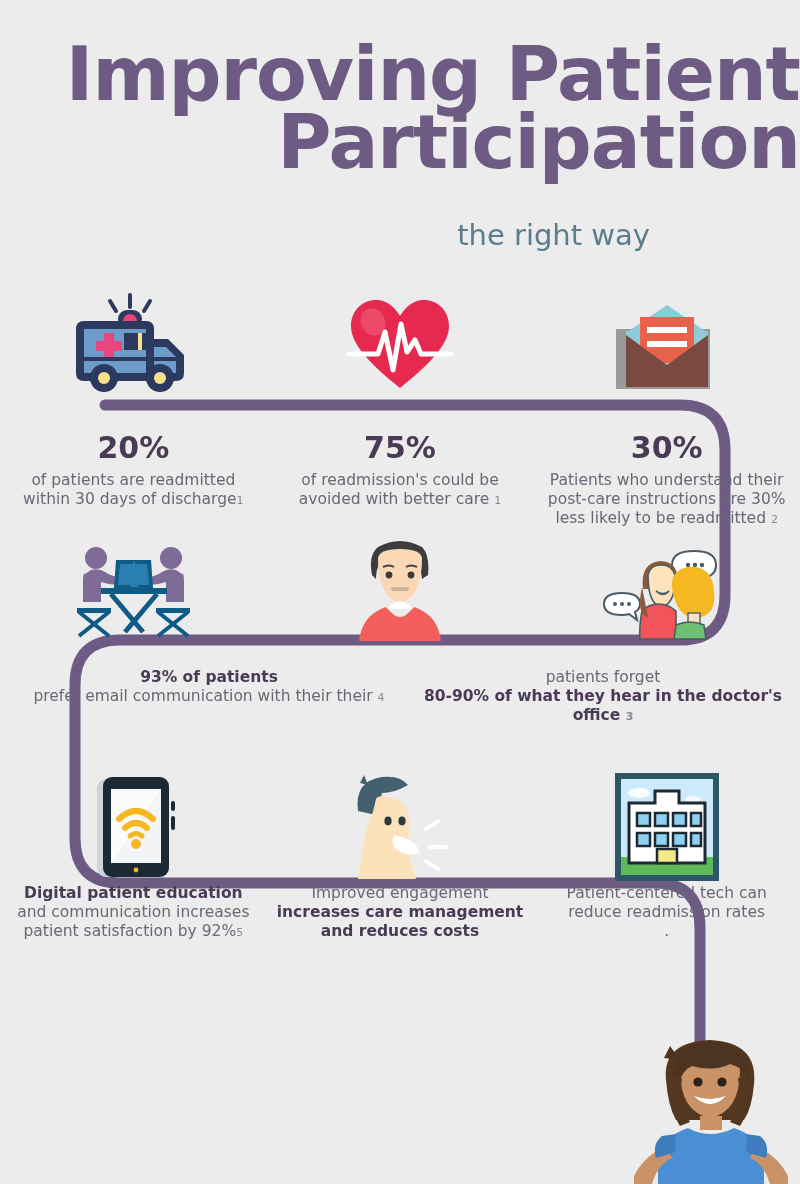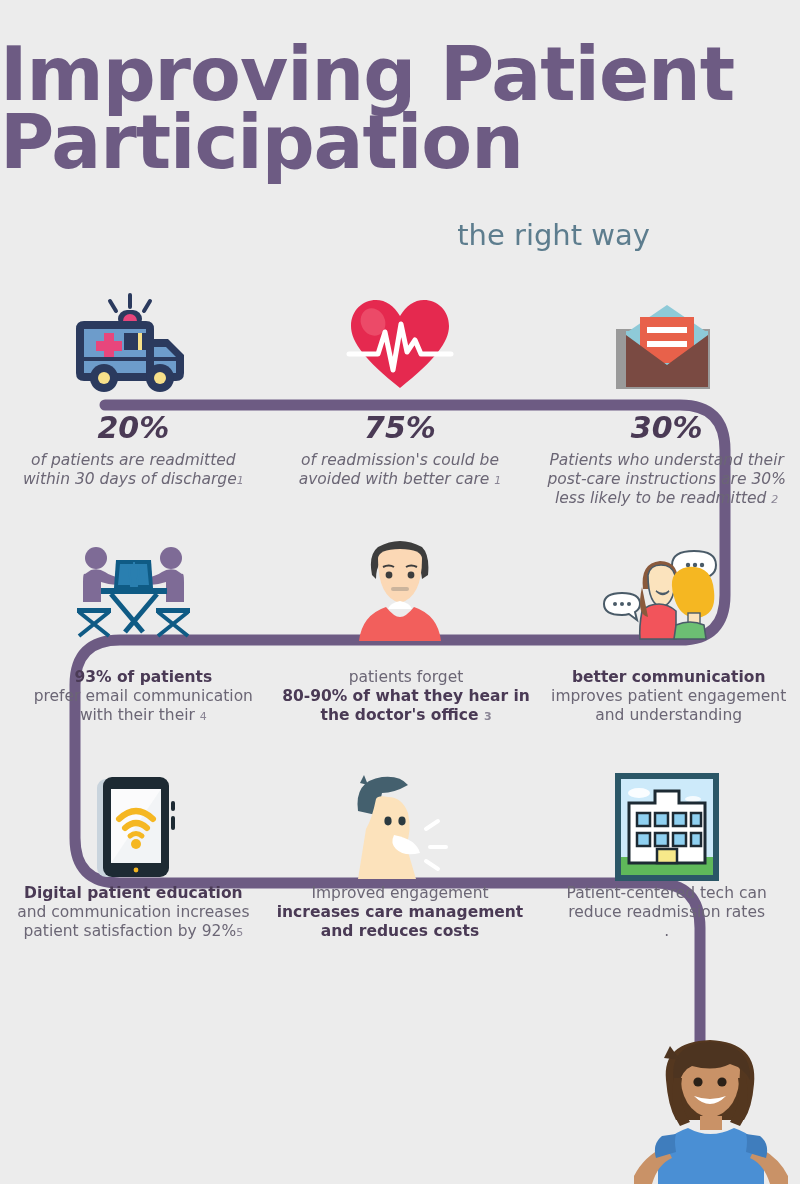--- a/index.html
+++ b/index.html
@@ -4,21 +4,21 @@
 <style>
   * { margin:0; padding:0; box-sizing:border-box; }
   body {
     width:800px; height:1184px;
     background:#ececec;
     font-family:"Liberation Sans", sans-serif;
     position:relative; overflow:hidden;
   }
 
   
-  .title-wrap { position:absolute; top:40px; left:0; width:800px; text-align:left; }
+  .title-wrap { position:absolute; top:40px; left:0; width:800px; text-align:right; }
   .title-line {
     font-family:"DejaVu Sans", sans-serif;
     font-weight:bold;
     color:#6d5b83;
     font-size:74px;
     line-height:0.92;
     letter-spacing:-1px;
   }
   .subtitle {
     position:absolute; top:218px; right:150px;
@@ -114,21 +114,21 @@
       <path d="M14 34 L55 6 L96 34 L96 38 L14 38 Z" fill="#8ecad8"></path>
       <rect x="14" y="32" width="82" height="50" fill="#8ecad8"></rect>
       <rect x="28" y="18" width="54" height="46" fill="#e8614a"></rect>
       <rect x="35" y="28" width="40" height="6" fill="#ffffff"></rect>
       <rect x="35" y="42" width="40" height="6" fill="#ffffff"></rect>
       <path d="M14 36 L55 66 L96 36 L96 88 L14 88 Z" fill="#7a4a42"></path>
     </svg>
   </div>
 </div>
 
-<div class="band" style="top:410px;font-style:italic;">
+<div class="band" style="top:430px;">
   <div class="col">
     <div class="bignum">20%</div>
     <div class="body-txt"><span>of patients are readmitted within 30 days of discharge</span><span class="sup">1</span></div>
   </div>
   <div class="col">
     <div class="bignum">75%</div>
     <div class="body-txt"><span>of readmission's could be avoided with better care </span><span class="sup">1</span></div>
   </div>
   <div class="col">
     <div class="bignum">30%</div>
@@ -201,24 +201,20 @@
 </div>
 
 <div class="band" style="top:668px;padding-left:12px;">
   <div class="col">
     <div class="bold-txt">93% of patients</div>
     <div class="body-txt"><span>prefer email communication with their their  </span><span class="sup">4</span></div>
   </div>
   <div class="col">
     <div class="body-txt">patients forget</div>
     <div class="bold-txt"><span>80-90% of what they hear in the doctor's office</span> <span class="sup">3</span></div>
-  </div>
-  <div class="col">
-    <div class="bold-txt">better communication</div>
-    <div class="body-txt">improves patient engagement and understanding</div>
   </div>
 </div>
 
 <div class="iconrow" style="top:768px; height:115px;">
   <div class="iconcell">
     <svg width="100" height="112" viewBox="0 0 100 112">
       <rect x="14" y="8" width="66" height="98" rx="9" fill="#c9d4dd"></rect>
       <rect x="20" y="6" width="66" height="100" rx="9" fill="#1d2a33"></rect>
       <rect x="88" y="30" width="4" height="10" rx="2" fill="#1d2a33"></rect>
       <rect x="88" y="45" width="4" height="14" rx="2" fill="#1d2a33"></rect>

